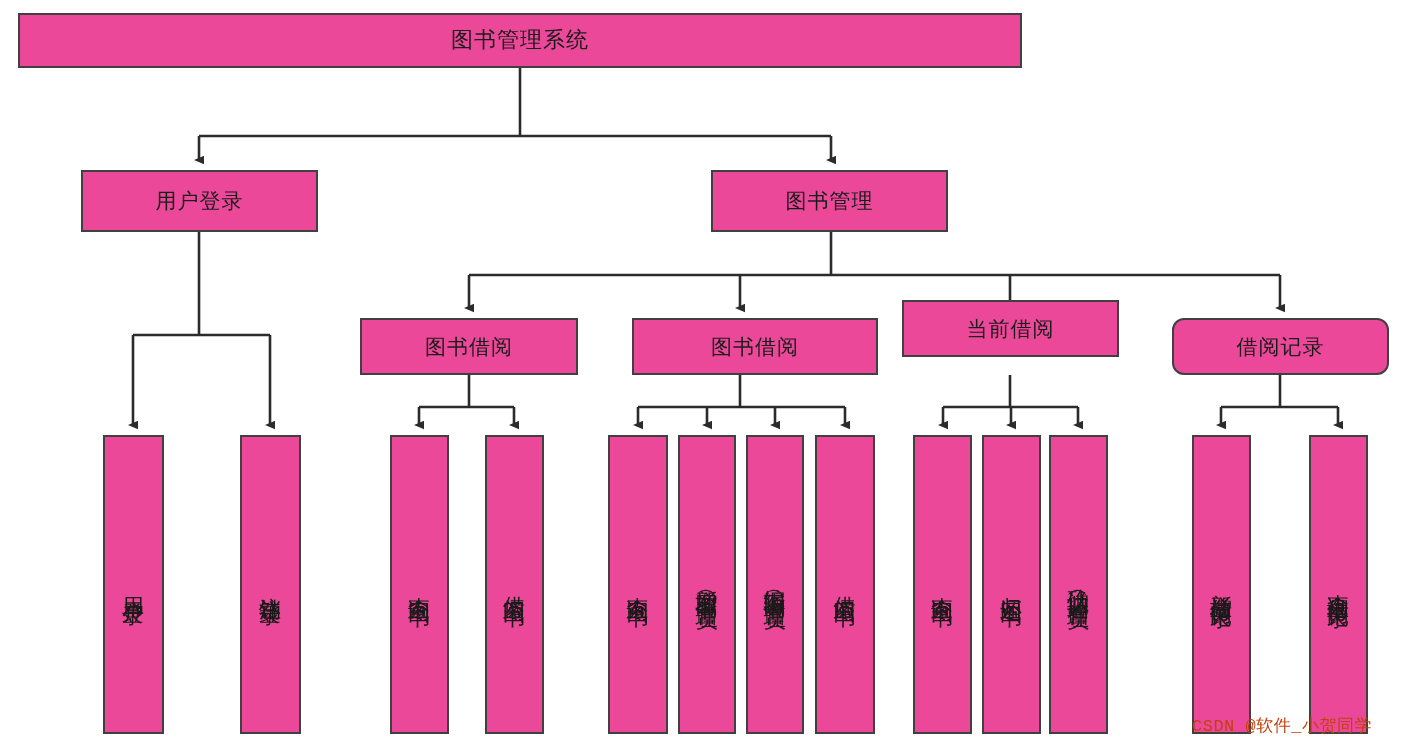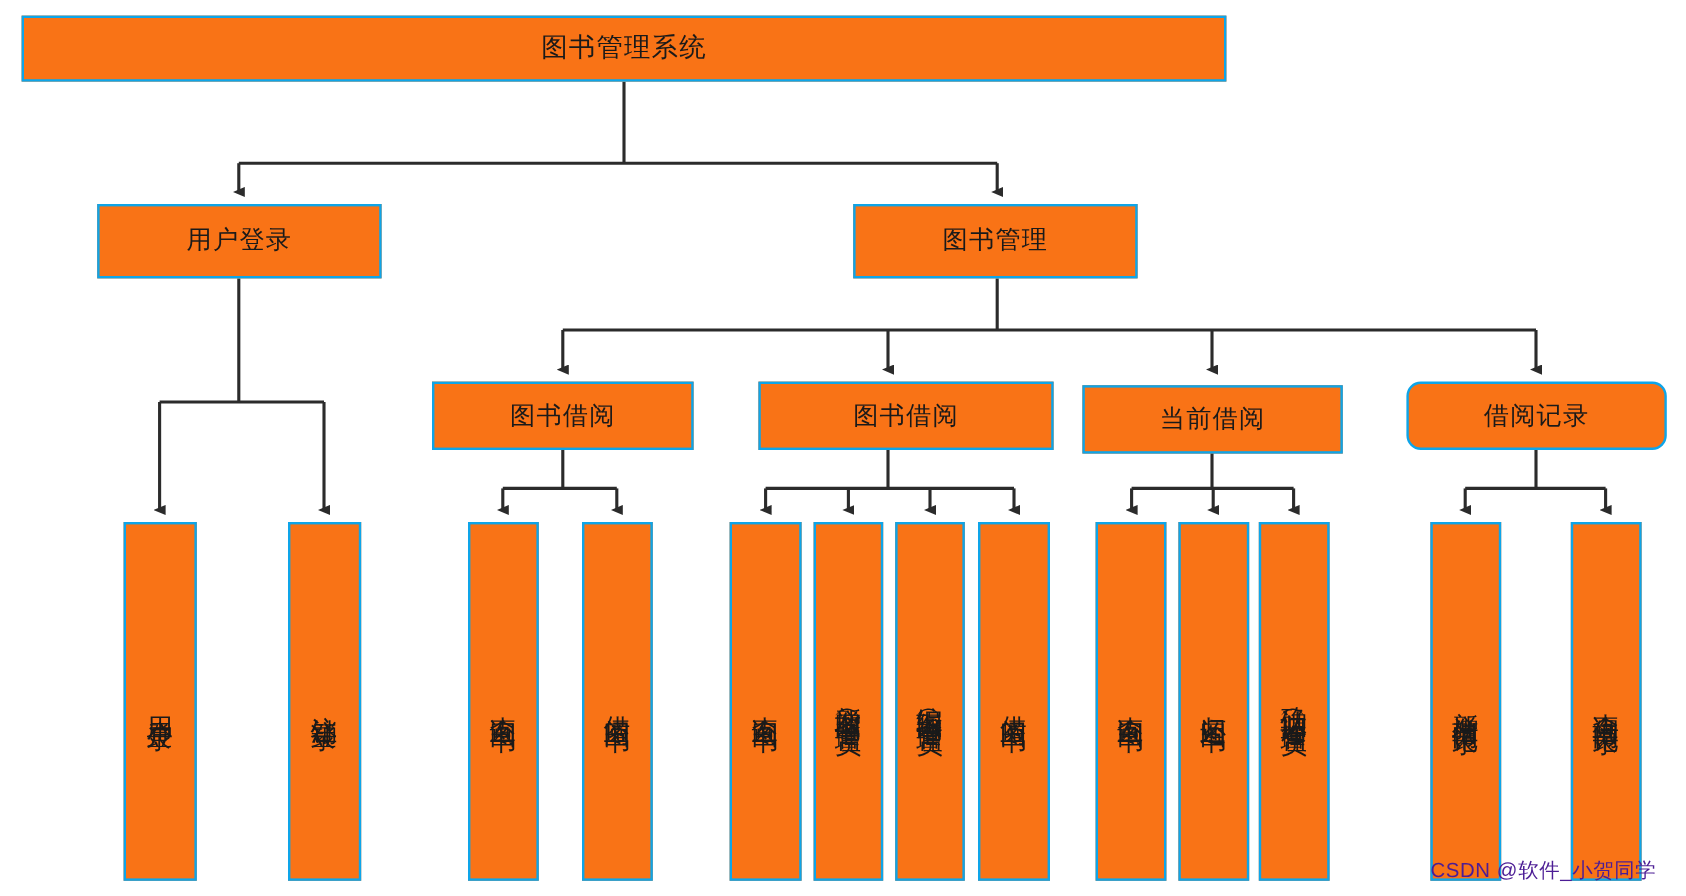--- a/index.html
+++ b/index.html
@@ -5,22 +5,22 @@
   html,body{margin:0;padding:0;background:#ffffff;}
   body{
     font-family:"Liberation Sans","DejaVu Sans",sans-serif;
     width:1405px;height:747px;overflow:hidden;position:relative;
   }
   #diagram-root{position:relative;width:1405px;height:747px;background:#fff;}
   svg#flow{position:absolute;left:0;top:0;width:1405px;height:747px;display:block;}
 
   .node-box{
     position:absolute;
-    background:#f97316;
-    border:2px solid #0ea5e9;
+    background:#ec4899;
+    border:2px solid #404040;
     box-sizing:border-box;
     display:flex;
     align-items:center;
     justify-content:center;
     color:#1a1a1a;
   }
   .node-box.horiz{
     font-size:21px;
     letter-spacing:1px;
     line-height:1.1;
@@ -36,24 +36,25 @@
     justify-content:center;
     padding:6px 0;
     line-height:1.05;
   }
   .node-label{display:block;}
 
   .watermark{
     position:absolute;
     left:1192px;top:714px;
     font-size:17px;
-    color:#4c1d95;
+    color:#c2410c;
     letter-spacing:0.5px;
     white-space:nowrap;
     pointer-events:none;
+    font-family:Liberation Mono, monospace;
   }
 </style>
 </head>
 <body>
 
 <div id="diagram-root">
 
   <svg id="flow" viewBox="0 0 1405 747">
     <defs>
       <marker id="arrow" markerWidth="10" markerHeight="10" refX="4.2" refY="5" orient="auto" markerUnits="userSpaceOnUse">
@@ -114,21 +115,21 @@
   <div class="node-box horiz" style="left:711px;top:170px;width:237px;height:62px;">
     <span class="node-label">图书管理</span>
   </div>
 
   <div class="node-box horiz" style="left:360px;top:318px;width:218px;height:57px;">
     <span class="node-label">图书借阅</span>
   </div>
   <div class="node-box horiz" style="left:632px;top:318px;width:246px;height:57px;">
     <span class="node-label">图书借阅</span>
   </div>
-  <div class="node-box horiz" style="left:902px;top:321px;width:217px;height:57px;">
+  <div class="node-box horiz" style="left:902px;top:300px;width:217px;height:57px;">
     <span class="node-label">当前借阅</span>
   </div>
   <div class="node-box horiz" style="left:1172px;top:318px;width:217px;height:57px;border-radius:12px;">
     <span class="node-label">借阅记录</span>
   </div>
 
   <div class="node-box vert" style="left:103px;top:435px;width:61px;height:299px;">
     <span class="node-label">用户登录</span>
   </div>
   <div class="node-box vert" style="left:240px;top:435px;width:61px;height:299px;">

